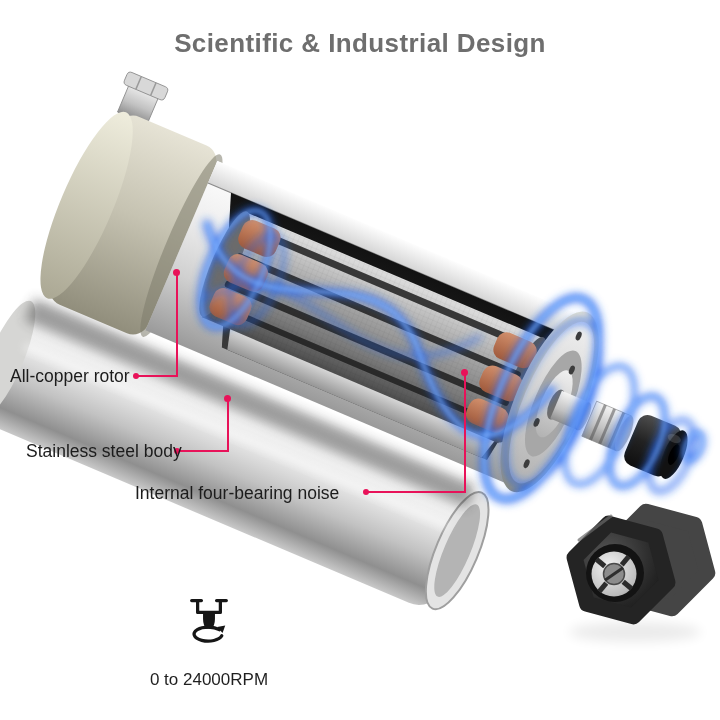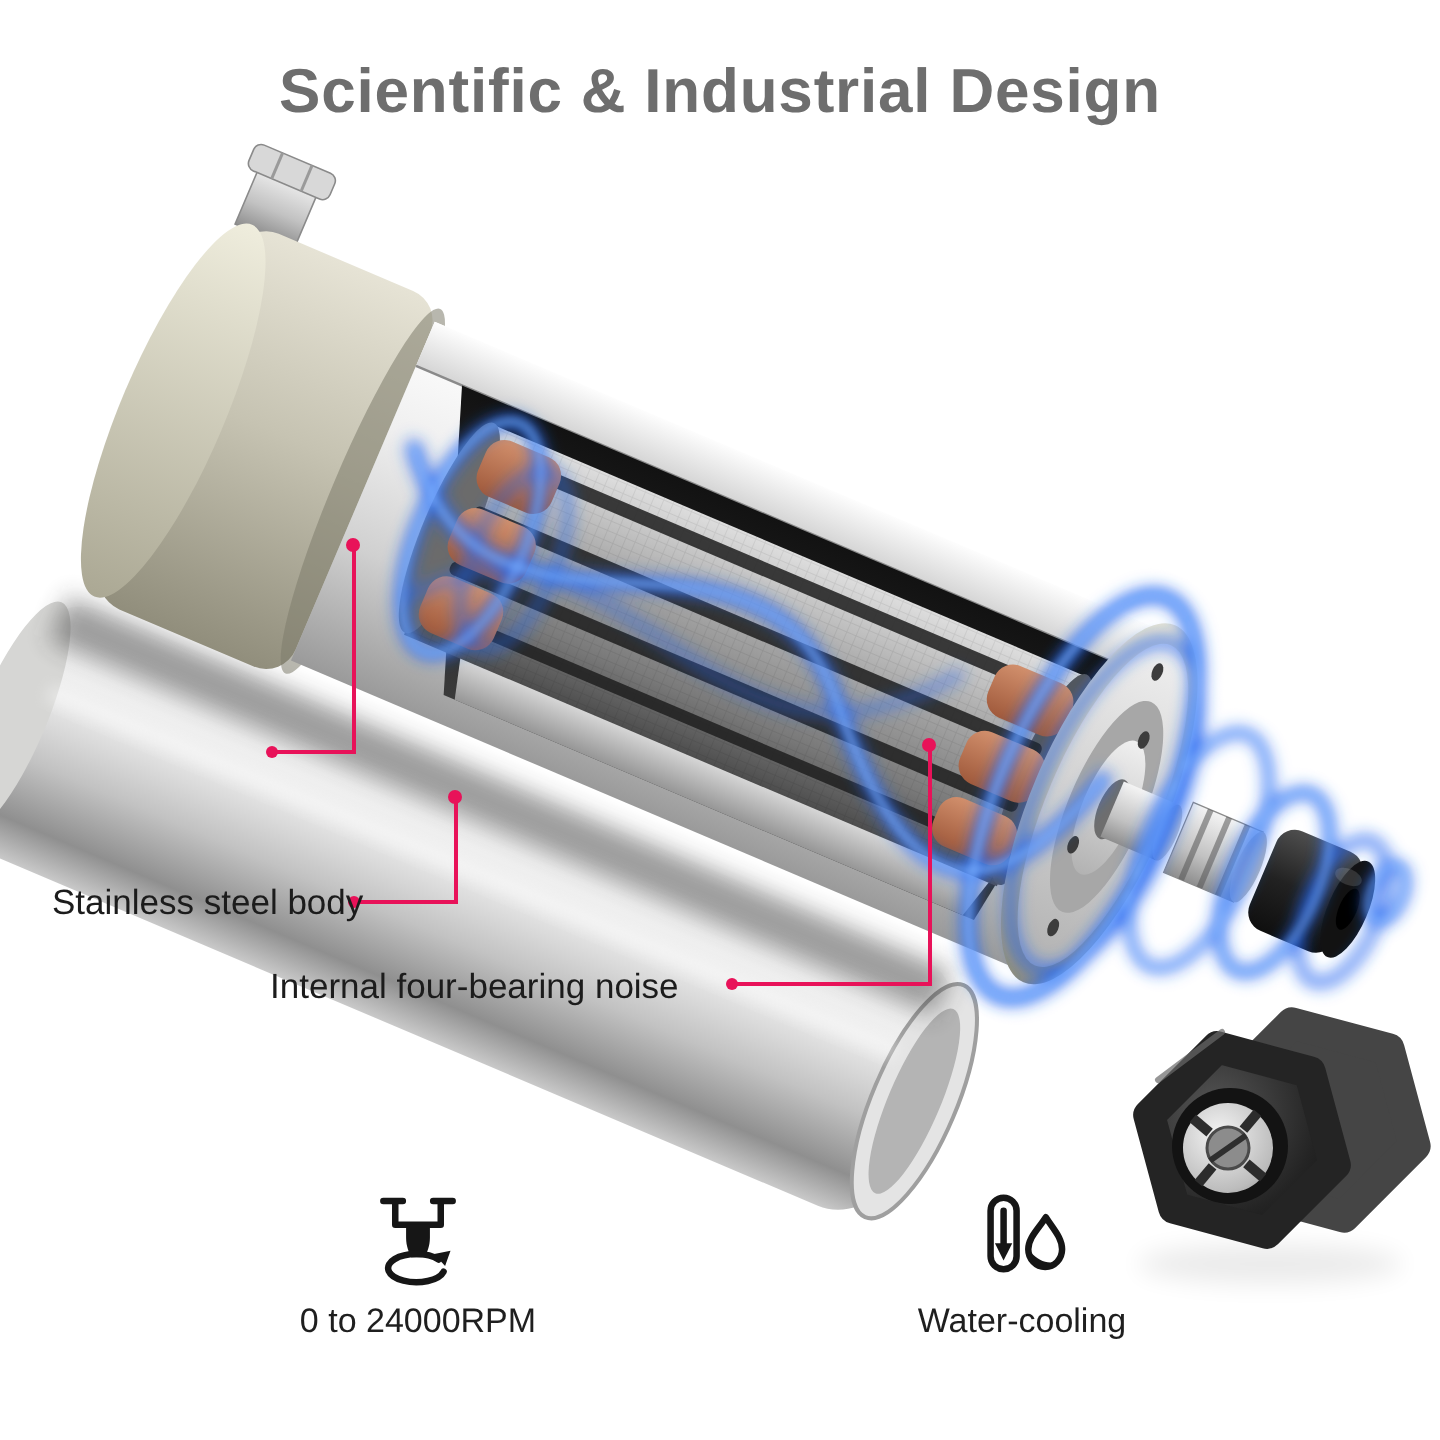--- a/index.html
+++ b/index.html
@@ -2,41 +2,41 @@
 <html><head>
 <meta charset="utf-8">
 <style>
   html,body{margin:0;padding:0;background:#ffffff;}
   .page{
     position:relative;width:720px;height:720px;background:#ffffff;
     overflow:hidden;font-family:"Liberation Sans",sans-serif;
   }
   .title{
     position:absolute;top:28px;left:0;width:720px;margin:0;
-    text-align:center;font-size:31px;font-weight:800;color:#6e6e6e;
+    text-align:center;font-size:26px;font-weight:800;color:#6e6e6e;
     letter-spacing:.4px;
   }
   .scene{position:absolute;left:0;top:0;width:720px;height:720px;}
   .scene svg{display:block;}
   .callout{
     position:absolute;color:#1c1c1c;font-size:17.5px;font-weight:500;
     white-space:nowrap;z-index:5;
   }
   .hline,.vline{position:absolute;background:#e81259;z-index:4;}
   .dot{
     position:absolute;width:7px;height:7px;border-radius:50%;
     background:#e81259;z-index:4;
   }
   .dot.small{width:6px;height:6px;}
   .feature{
     position:absolute;width:150px;top:594px;text-align:center;z-index:5;
   }
   .feature svg{display:inline-block;}
   .feature-label{
-    margin-top:0;font-size:17px;font-weight:500;color:#1f1f1f;
+    margin-top:20px;font-size:17px;font-weight:500;color:#1f1f1f;
   }
 </style>
 </head>
 <body>
 
 <div class="page">
 
   <h1 class="title">Scientific &amp; Industrial Design</h1>
 
   <div class="scene">
@@ -249,20 +249,21 @@
           <rect x="-2.5" y="-23" width="5" height="11" transform="rotate(220)"></rect>
           <rect x="-2.5" y="-23" width="5" height="11" transform="rotate(310)"></rect>
         </g>
         <circle r="10.5" fill="#8c8c8c" stroke="#4a4a4a" stroke-width="1.5"></circle>
         <rect x="-11" y="-1.5" width="22" height="3" fill="#2e2e2e" transform="rotate(-35)"></rect>
       </g>
     </g>
   </svg>
   </div>
 
+  <span class="callout" style="left:10px;top:366px">All-copper rotor</span>
   <div class="dot small" style="left:133px;top:373px"></div>
   <div class="hline" style="left:137px;top:375px;width:41px;height:2px"></div>
   <div class="vline" style="left:176px;top:273px;width:2px;height:104px"></div>
   <div class="dot" style="left:173px;top:269px"></div>
 
   <span class="callout" style="left:26px;top:441px">Stainless steel body</span>
   <div class="dot small" style="left:174px;top:448px"></div>
   <div class="hline" style="left:178px;top:450px;width:51px;height:2px"></div>
   <div class="vline" style="left:227px;top:399px;width:2px;height:53px"></div>
   <div class="dot" style="left:224px;top:395px"></div>
@@ -279,26 +280,14 @@
         <path d="M8 6 h9 M31 6 h9 M13.5 6 v11 M34.5 6 v11 M13.5 17 h21"></path>
       </g>
       <path d="M18.5 17 h11 v6 c0 4 -1.3 6.5 -2.3 9 h-6.4 c-1 -2.5 -2.3 -5 -2.3 -9 z" fill="#161616"></path>
       <path d="M33.5 33 A13 6.5 0 1 0 35.8 38.6" fill="none" stroke="#161616" stroke-width="3" stroke-linecap="round"></path>
       <path d="M31.5 30.5 l7.5 -1.5 l-2.5 7 z" fill="#161616"></path>
     </svg>
     <div class="feature-label">0 to 24000RPM</div>
   </div>
 
 
-  <div class="feature" style="left:436px">
-    <svg width="52" height="52" viewBox="0 0 48 48">
-      <g fill="none" stroke="#161616" stroke-width="3" stroke-linecap="round" stroke-linejoin="round">
-        <rect x="9.5" y="4.5" width="12" height="33" rx="6"></rect>
-        <path d="M15.5 10.5 v16"></path>
-        <path d="M35 13.5 c3.5 5.5 7.5 9.5 7.5 14.8 a7.8 8.2 0 1 1 -15.6 0 c0 -5.3 4.6 -9.3 8.1 -14.8 z"></path>
-      </g>
-      <path d="M11.5 25.5 h8 l-4 8 z" fill="#161616"></path>
-      <path d="M28 29.5 a7.2 7.2 0 0 0 13.8 3.6 c-4.8 2.6 -9.8 1 -13.8 -3.6 z" fill="#161616"></path>
-    </svg>
-    <div class="feature-label">Water-cooling</div>
-  </div>
 
 </div>
 
 </body></html>

